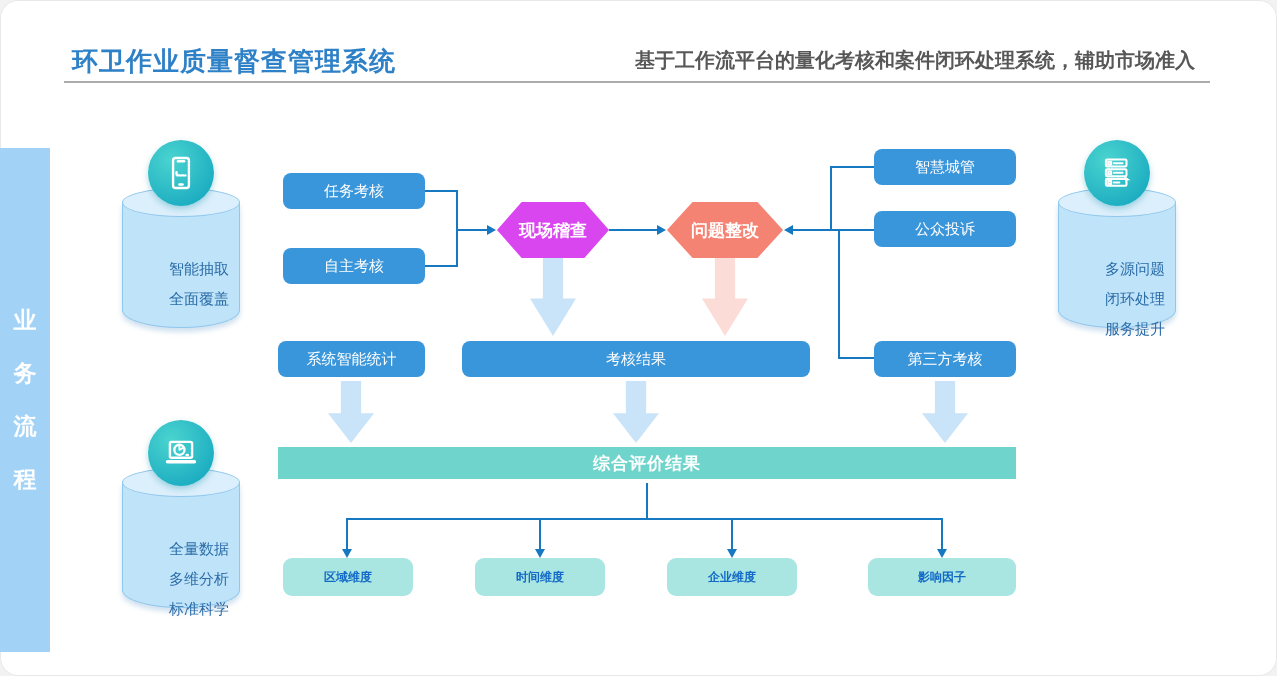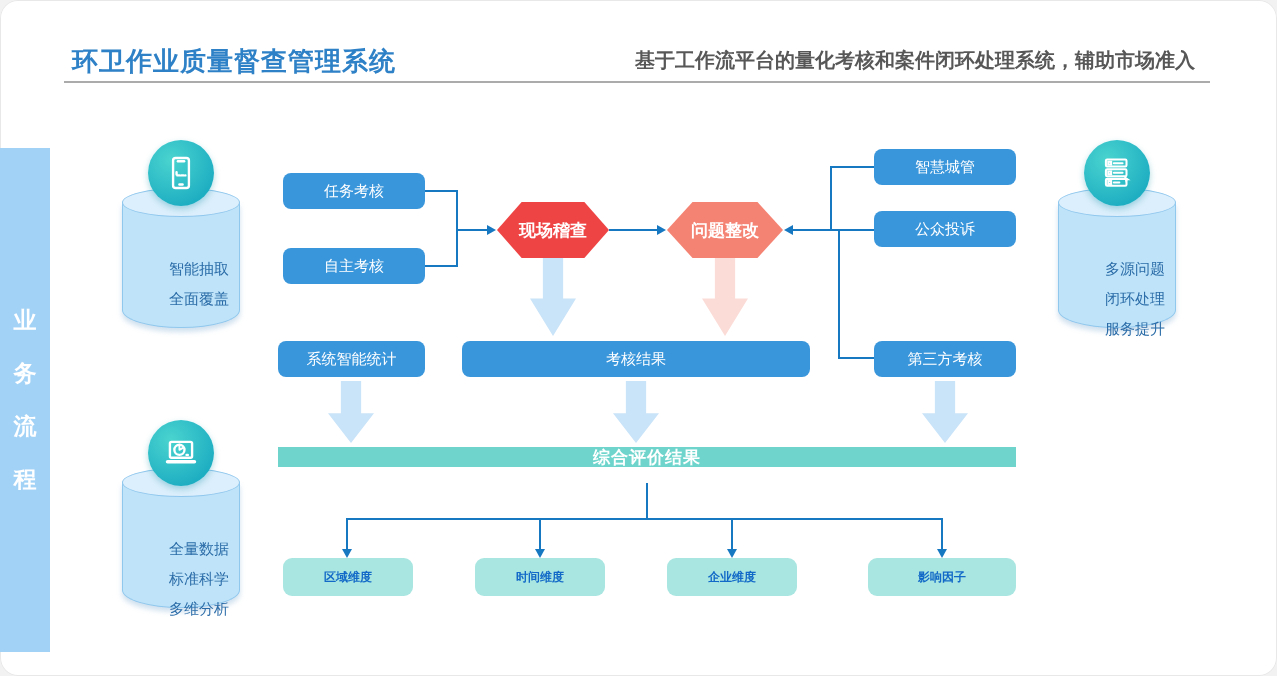--- a/index.html
+++ b/index.html
@@ -48,41 +48,41 @@
     position:absolute; height:36px; background:#3A96DB; border-radius:8px;
     display:flex; align-items:center; justify-content:center;
     color:#ffffff; font-size:15px;
   }
   .hexa {
     position:absolute; height:56px;
     clip-path:polygon(22% 0,78% 0,100% 50%,78% 100%,22% 100%,0 50%);
     display:flex; align-items:center; justify-content:center;
     color:#ffffff; font-size:17px; font-weight:bold;
   }
-  .hexa.blue { background:#ef4444; }
+  .hexa.blue { background:#d946ef; }
   .hexa.red  { background:#F58373; }
 
   
   .ln { position:absolute; background:#1778C2; }
   .arr { position:absolute; width:0; height:0; }
   .arr.right { border-top:5px solid transparent; border-bottom:5px solid transparent; border-left:9px solid #1778C2; }
   .arr.left  { border-top:5px solid transparent; border-bottom:5px solid transparent; border-right:9px solid #1778C2; }
   .arr.down  { border-left:5px solid transparent; border-right:5px solid transparent; border-top:9px solid #1778C2; }
 
   
   .fat {
     position:absolute;
     clip-path:polygon(28% 0,72% 0,72% 52%,100% 52%,50% 100%,0 52%,28% 52%);
   }
   .fat.blue { background:#C9E3F8; }
   .fat.pink { background:#FBDCD7; }
 
   
   .tealbar {
-    position:absolute; left:278px; top:447px; width:738px; height:20px; background:#6FD5CC;
+    position:absolute; left:278px; top:447px; width:738px; height:32px; background:#6FD5CC;
     display:flex; align-items:center; justify-content:center;
     color:#ffffff; font-size:17px; font-weight:bold; letter-spacing:1px;
   }
   .dbox {
     position:absolute; top:558px; height:38px; background:#A9E6E1; border-radius:9px;
     display:flex; align-items:center; justify-content:center;
     color:#1269C7; font-size:12px; font-weight:bold;
   }
   svg { display:block; }
 </style>
@@ -129,22 +129,22 @@
         <circle cx="11" cy="10" r="3.2"></circle>
         <path d="M11 10 L11 6.8 M11 10 L13.8 8.5" stroke-width="1.2"></path>
         <line x1="15.5" y1="13.2" x2="17" y2="13.2" stroke-dasharray="0.8 0.9"></line>
       </svg>
     </div>
     <div class="cyl-shape">
       <div class="cyl-side"></div>
       <div class="cyl-ellipse"></div>
       <div class="cyl-text">
         <div>全量数据</div>
+        <div>多维分析</div>
         <div>标准科学</div>
-        <div>多维分析</div>
       </div>
     </div>
   </div>
 
   <div class="cylinder" style="left:1058px; top:140px;">
     <div class="cyl-icon">
       <svg width="38" height="38" viewBox="0 0 24 24" fill="none" stroke="#ffffff" stroke-width="1.3" stroke-linecap="round">
         <rect x="5" y="3.5" width="13" height="4.4" rx="0.8"></rect>
         <rect x="5" y="9.6" width="13" height="4.4" rx="0.8"></rect>
         <rect x="5" y="15.7" width="13" height="4.4" rx="0.8"></rect>

